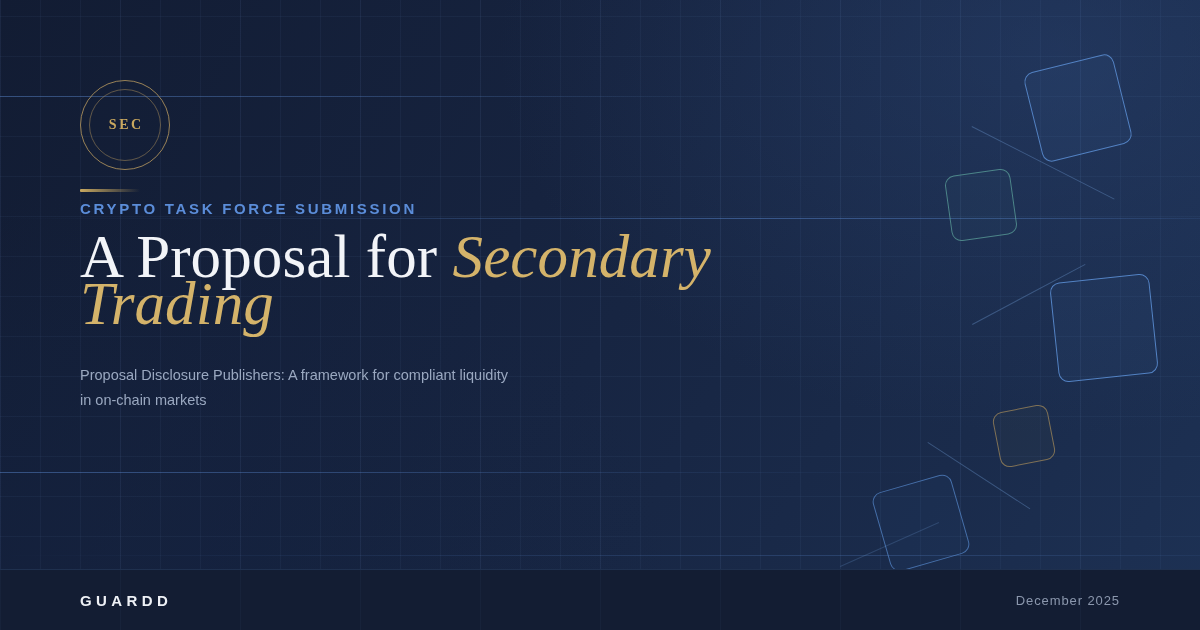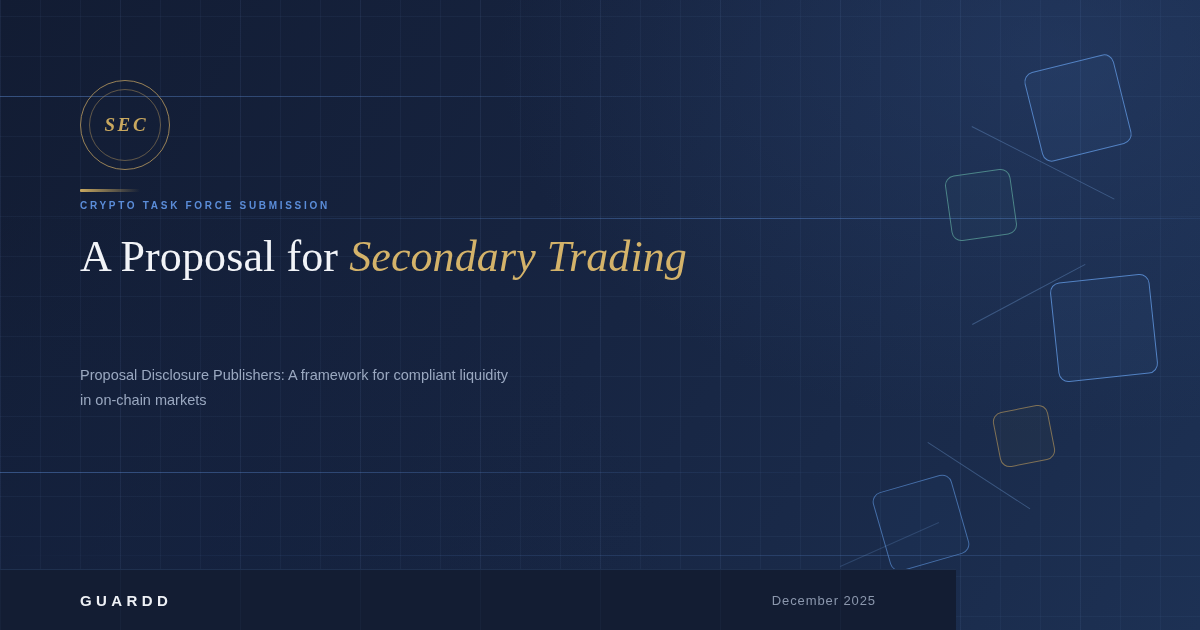--- a/index.html
+++ b/index.html
@@ -72,67 +72,66 @@
   }
   .badge .ring-inner {
     position:absolute; left:9px; top:9px; width:72px; height:72px;
     border:1.1px solid rgba(190,158,96,0.46);
     border-radius:50%;
   }
   .badge .badge-text {
     position:absolute; inset:0;
     display:flex; align-items:center; justify-content:center;
     font-family:"Liberation Serif", serif;
-    font-size:19px; font-weight:700;
+    font-size:14px; font-weight:700;
     letter-spacing:2.6px; text-indent:2.6px;
     color:#c9a85f;
-    font-style:italic;
   }
 
   
   .gold-bar {
     position:absolute; left:80px; top:189px;
     width:60px; height:3px; border-radius:1px;
     background:linear-gradient(to right, #c9a960 0%, rgba(201,169,96,0.55) 45%, rgba(201,169,96,0) 100%);
   }
   .eyebrow {
     position:absolute; left:80px; top:200px;
-    font-size:10px; font-weight:600;
+    font-size:15px; font-weight:600;
     letter-spacing:2.7px;
     color:#5b8dd9;
     white-space:nowrap;
     text-align:right;
   }
 
   
   .headline {
     position:absolute; left:80px; top:233px;
     width:740px;
     font-family:"Liberation Serif", serif;
-    font-size:44px; line-height:47px;
+    font-size:61px; line-height:47px;
     font-weight:400;
     color:#f2f4f8;
     letter-spacing:0.1px;
   }
   .headline .accent {
     font-style:italic;
     color:#d4b36a;
   }
 
   
   .subtitle {
     position:absolute; left:80px; top:363px;
     width:560px;
     font-size:14.5px; line-height:25px;
     color:#9aa8c0;
   }
 
   
   .footer {
-    position:absolute; left:0; bottom:0; width:956px; height:61px;
+    position:absolute; left:0; bottom:0; width:1200px; height:61px;
     background:#131d33;
     border-top:1px solid rgba(92,140,214,0.17);
     padding-left:32px;
   }
   .footer .grid-f {
     position:absolute; inset:0;
     background-image:
       linear-gradient(to right, rgba(118,158,214,0.045) 1px, transparent 1px);
     background-size:120px 100%;
     pointer-events:none;

